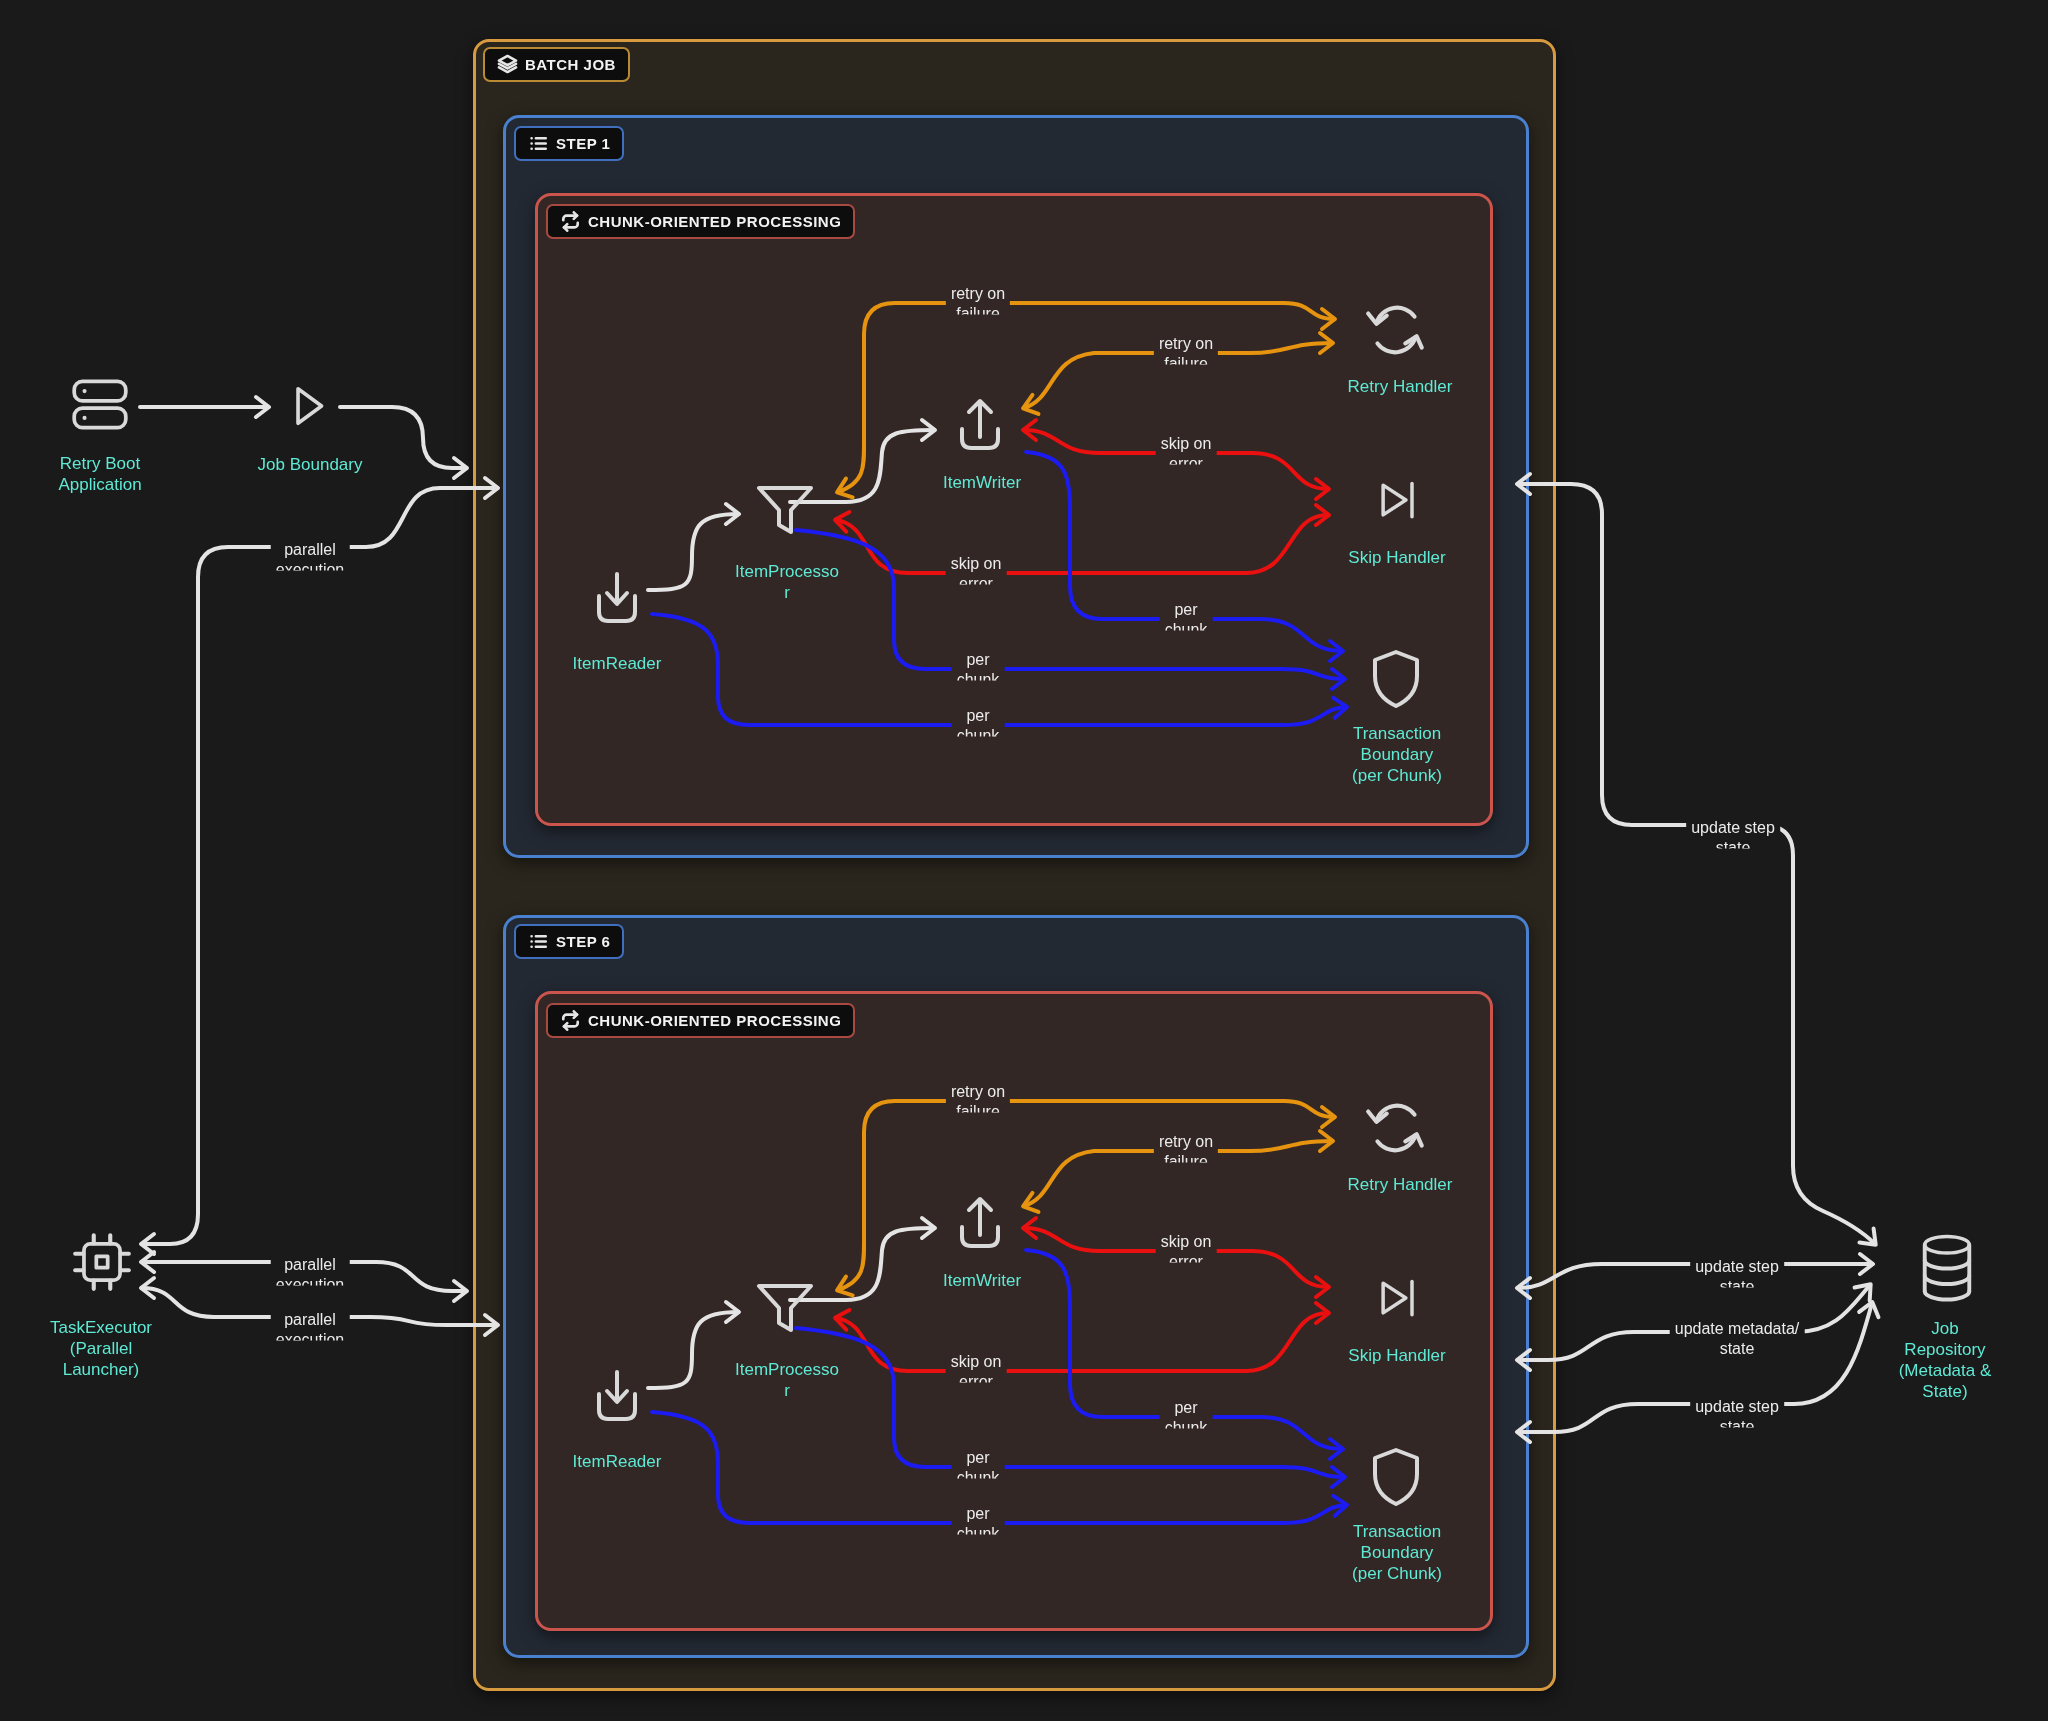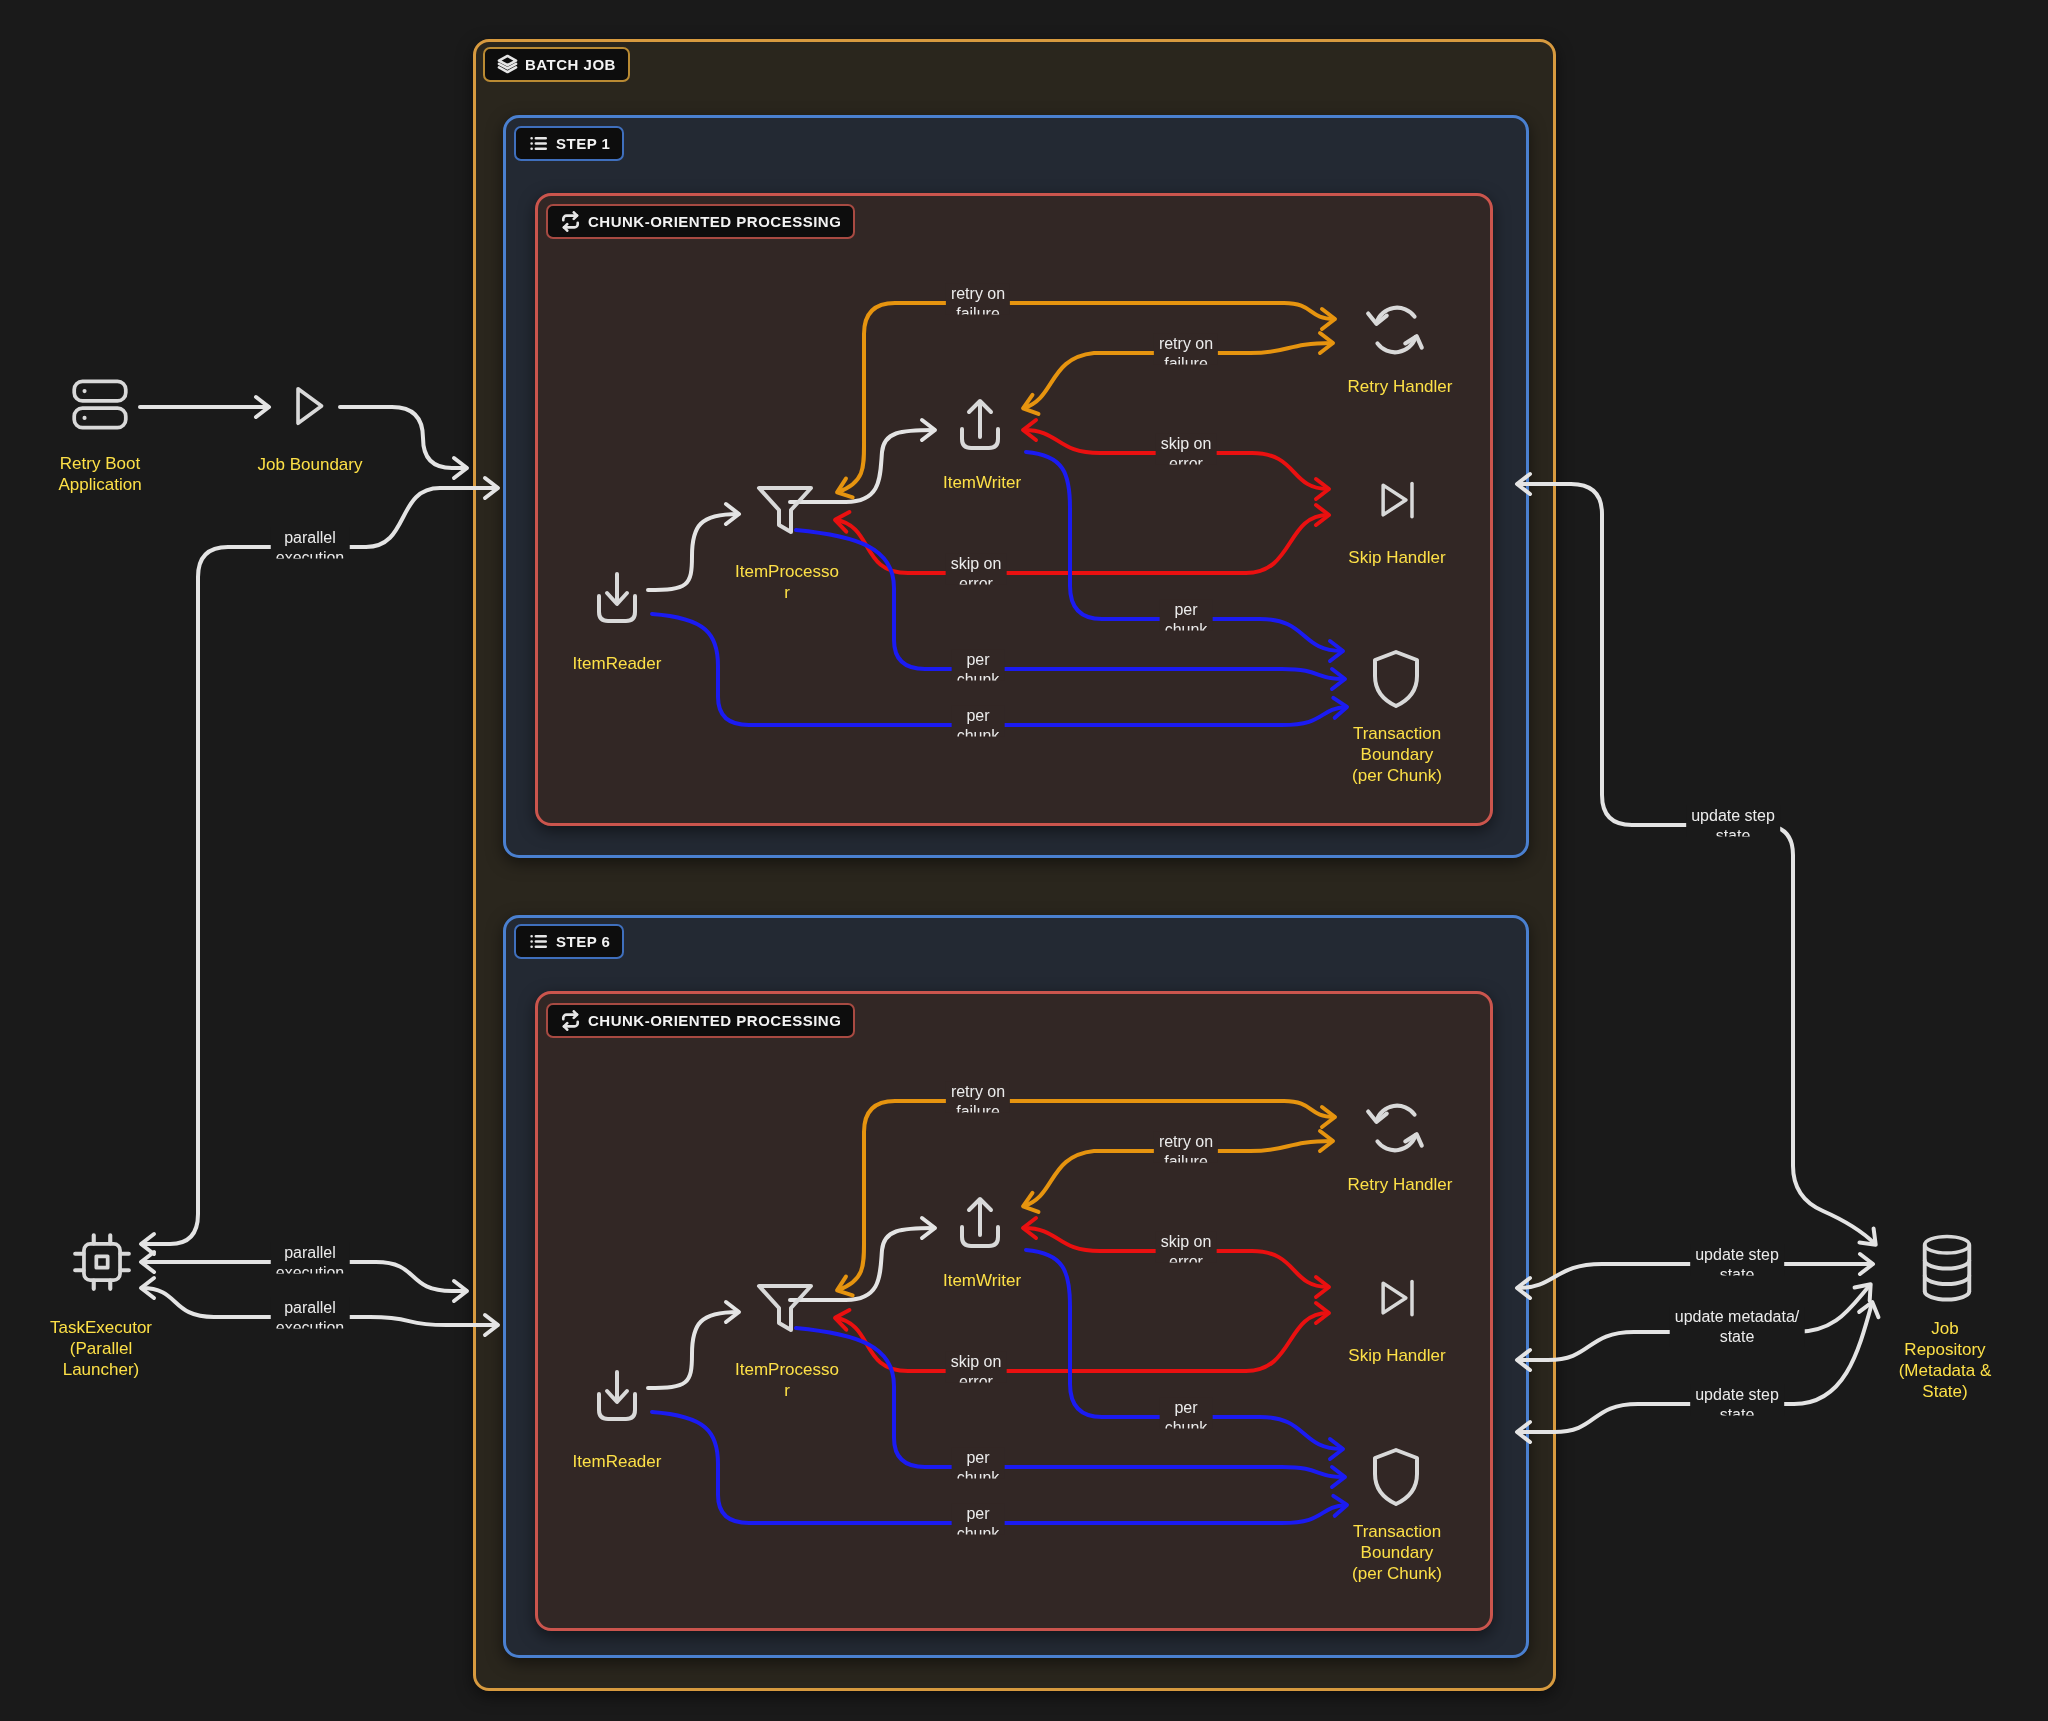--- a/index.html
+++ b/index.html
@@ -13,26 +13,26 @@
         border-radius:7px;padding:5px 12px;font-size:15px;font-weight:bold;letter-spacing:.5px;
         color:#f3f3f3;white-space:nowrap;z-index:9;}
   .chip.gold{border-color:#b98a33;}
   .chip.blue{border-color:#3f6fbd;}
   .chip.red{border-color:#a84a42;}
   .chip svg{display:block;stroke:#e6e6e6;fill:none;stroke-width:2.6;stroke-linecap:round;stroke-linejoin:round;}
   #edges{position:absolute;left:0;top:0;z-index:6;pointer-events:none;}
   #edges path{fill:none;stroke-width:4;stroke-linecap:round;stroke-linejoin:round;}
   .abs{position:absolute;transform:translate(-50%,-50%);z-index:8;}
   svg.icon{stroke:#d9d9d9;fill:none;stroke-width:3.6;stroke-linecap:round;stroke-linejoin:round;z-index:8;}
-  .node-label{font-size:17px;line-height:21px;text-align:center;white-space:pre-line;color:#fde047;}
+  .node-label{font-size:17px;line-height:21px;text-align:center;white-space:pre-line;color:#5eead4;}
   .edge-label{font-size:16px;line-height:20px;text-align:center;white-space:pre-line;color:#ececec;
               padding:0 5px;overflow:hidden;z-index:7;}
   .edge-label.clip{height:31px;}
   .bg-chunk{background:#322725;}
-  .bg-page{background:#1a1a1a;}
+  .bg-page{background:#1a1a1a;margin-top:12px;}
   .wrap-processor{width:106px;word-break:break-all;}
 </style>
 </head>
 <body>
 
 <div class="canvas">
 
   <div class="box batch" style="left:473px;top:39px;width:1077px;height:1646px;"></div>
   <div class="box step" style="left:503px;top:115px;width:1020px;height:737px;"></div>
   <div class="box chunk" style="left:535px;top:193px;width:952px;height:627px;"></div>

